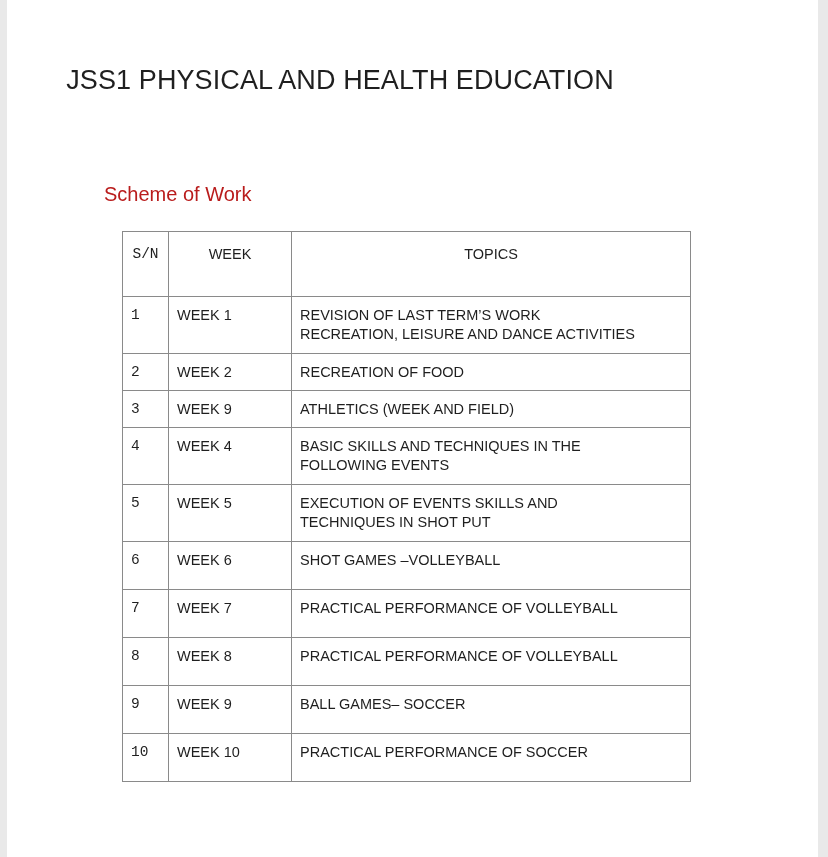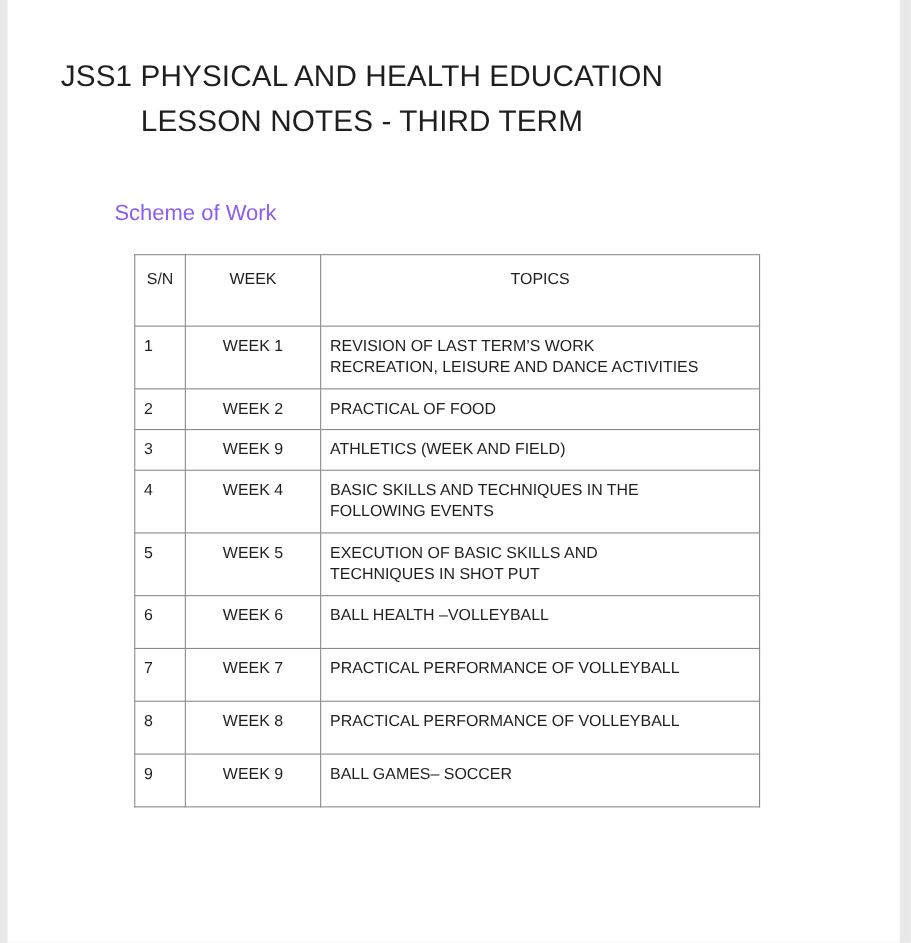--- a/index.html
+++ b/index.html
@@ -23,62 +23,62 @@
   #page {
     position: absolute;
     left: 7px;
     top: 0;
     width: 811px;
     height: 857px;
     background: #ffffff;
     box-sizing: border-box;
   }
   #doc-title {
-    margin: 1px;
+    margin: 12px;
     padding: 0;
     position: absolute;
     left: 0;
     top: 48px;
     width: 642px;
     text-align: center;
     font-size: 27px;
     font-weight: 400;
     line-height: 41px;
     color: #1f1f1f;
     letter-spacing: 0.1px;
   }
   #section-heading {
     position: absolute;
     left: 97px;
     top: 180px;
     font-size: 20px;
     font-weight: 400;
-    color: #8b5cf6;
+    color: #b91c1c;
     line-height: 28px;
   }
   #scheme-table {
     position: absolute;
     left: 115px;
     top: 231px;
     width: 568px;
     border-collapse: collapse;
     table-layout: fixed;
   }
   #scheme-table td, #scheme-table th {
     border: 1px solid #8a8a8a;
     color: #1f1f1f;
     font-weight: 400;
     font-size: 14.5px;
     line-height: 19px;
     vertical-align: top;
     padding: 9px 8px 8px 8px;
     box-sizing: border-box;
   }
-  .col-sn   { width: 46px; }
-  .col-week { width: 123px; text-align: center; }
+  .col-sn   { width: 46px; font-family: Liberation Mono, monospace; }
+  .col-week { width: 123px; }
   .col-topics { width: 399px; }
 
   
   #scheme-table thead th {
     height: 65px;
     text-align: center;
     padding-top: 13px;
     vertical-align: top;
   }
   #scheme-table thead th.col-sn { text-align: center; }
@@ -90,21 +90,20 @@
   .topic-line { display: block; white-space: pre; }
 </style>
 </head>
 <body>
 
 <div id="viewport">
   <div id="page">
 
     <h1 id="doc-title">
       <span>JSS1 PHYSICAL AND HEALTH EDUCATION</span><br>
-      <span>LESSON NOTES - THIRD TERM</span>
     </h1>
 
     <div id="section-heading">Scheme of Work</div>
 
     <table id="scheme-table">
       <thead>
         <tr>
           <th class="col-sn">S/N</th>
           <th class="col-week">WEEK</th>
           <th class="col-topics">TOPICS</th>
@@ -116,21 +115,21 @@
             <td class="col-week">WEEK 1</td>
             <td class="col-topics">
               <span class="topic-line">REVISION OF LAST TERM’S WORK</span>
               <span class="topic-line">RECREATION, LEISURE AND DANCE ACTIVITIES</span>
             </td>
           </tr>
           <tr class="row-short">
             <td class="col-sn">2</td>
             <td class="col-week">WEEK 2</td>
             <td class="col-topics">
-              <span class="topic-line">PRACTICAL OF FOOD</span>
+              <span class="topic-line">RECREATION OF FOOD</span>
             </td>
           </tr>
           <tr class="row-short">
             <td class="col-sn">3</td>
             <td class="col-week">WEEK 9</td>
             <td class="col-topics">
               <span class="topic-line">ATHLETICS (WEEK AND FIELD)</span>
             </td>
           </tr>
           <tr class="row-tall">
@@ -138,29 +137,29 @@
             <td class="col-week">WEEK 4</td>
             <td class="col-topics">
               <span class="topic-line">BASIC SKILLS AND TECHNIQUES IN THE</span>
               <span class="topic-line">FOLLOWING EVENTS</span>
             </td>
           </tr>
           <tr class="row-tall">
             <td class="col-sn">5</td>
             <td class="col-week">WEEK 5</td>
             <td class="col-topics">
-              <span class="topic-line">EXECUTION OF BASIC SKILLS AND</span>
+              <span class="topic-line">EXECUTION OF EVENTS SKILLS AND</span>
               <span class="topic-line">TECHNIQUES IN SHOT PUT</span>
             </td>
           </tr>
           <tr class="row-med">
             <td class="col-sn">6</td>
             <td class="col-week">WEEK 6</td>
             <td class="col-topics">
-              <span class="topic-line">BALL HEALTH –VOLLEYBALL</span>
+              <span class="topic-line">SHOT GAMES –VOLLEYBALL</span>
             </td>
           </tr>
           <tr class="row-med">
             <td class="col-sn">7</td>
             <td class="col-week">WEEK 7</td>
             <td class="col-topics">
               <span class="topic-line">PRACTICAL PERFORMANCE OF VOLLEYBALL</span>
             </td>
           </tr>
           <tr class="row-med">
@@ -170,17 +169,24 @@
               <span class="topic-line">PRACTICAL PERFORMANCE OF VOLLEYBALL</span>
             </td>
           </tr>
           <tr class="row-med">
             <td class="col-sn">9</td>
             <td class="col-week">WEEK 9</td>
             <td class="col-topics">
               <span class="topic-line">BALL GAMES– SOCCER</span>
             </td>
           </tr>
+          <tr class="row-med">
+            <td class="col-sn">10</td>
+            <td class="col-week">WEEK 10</td>
+            <td class="col-topics">
+              <span class="topic-line">PRACTICAL PERFORMANCE OF SOCCER</span>
+            </td>
+          </tr>
         </tbody>
     </table>
 
   </div>
 </div>
 
 </body></html>

